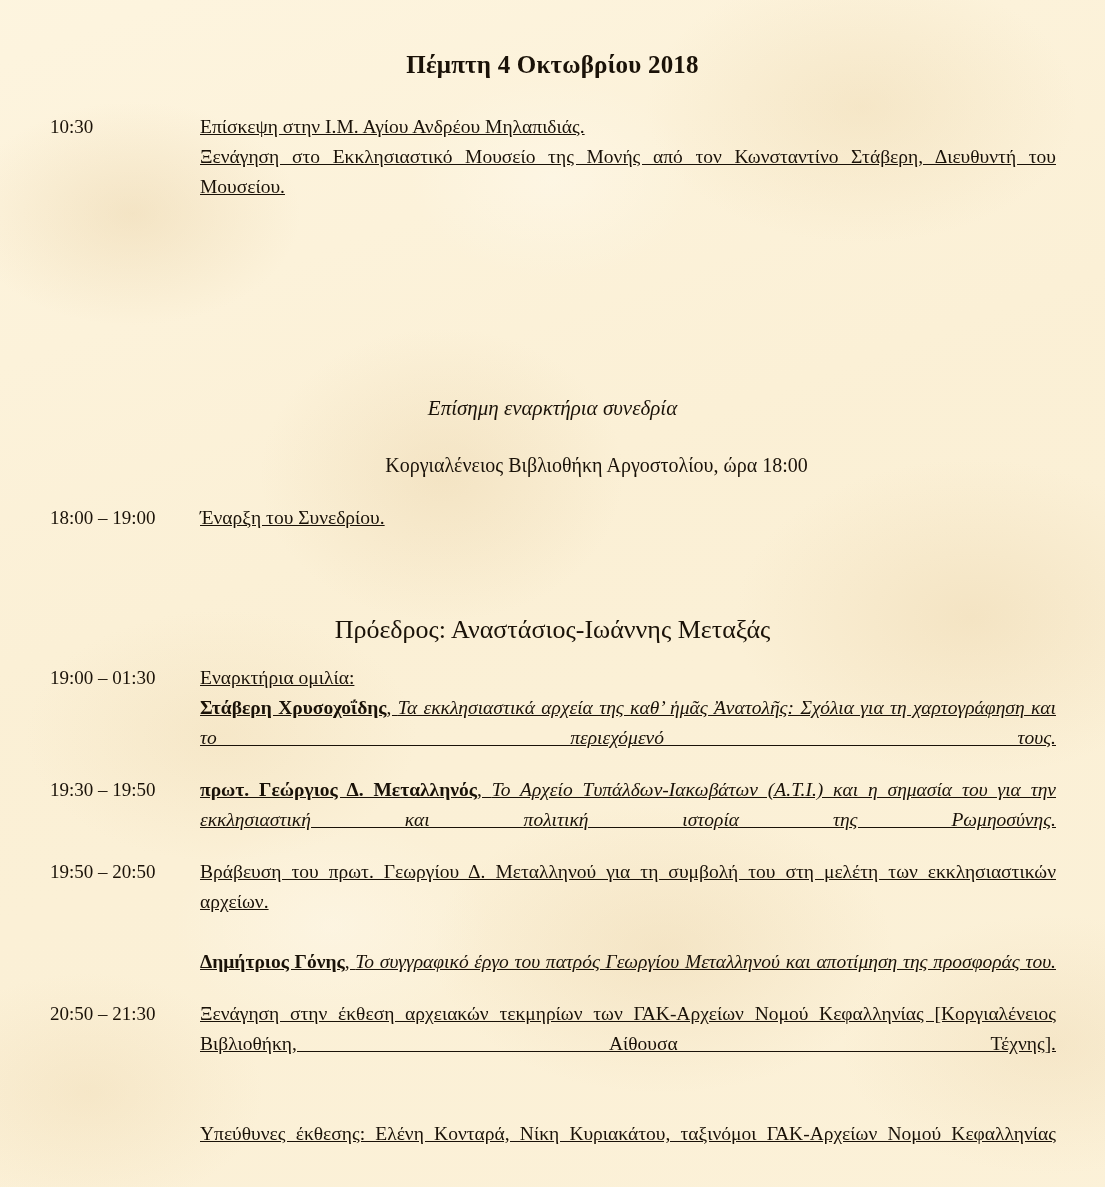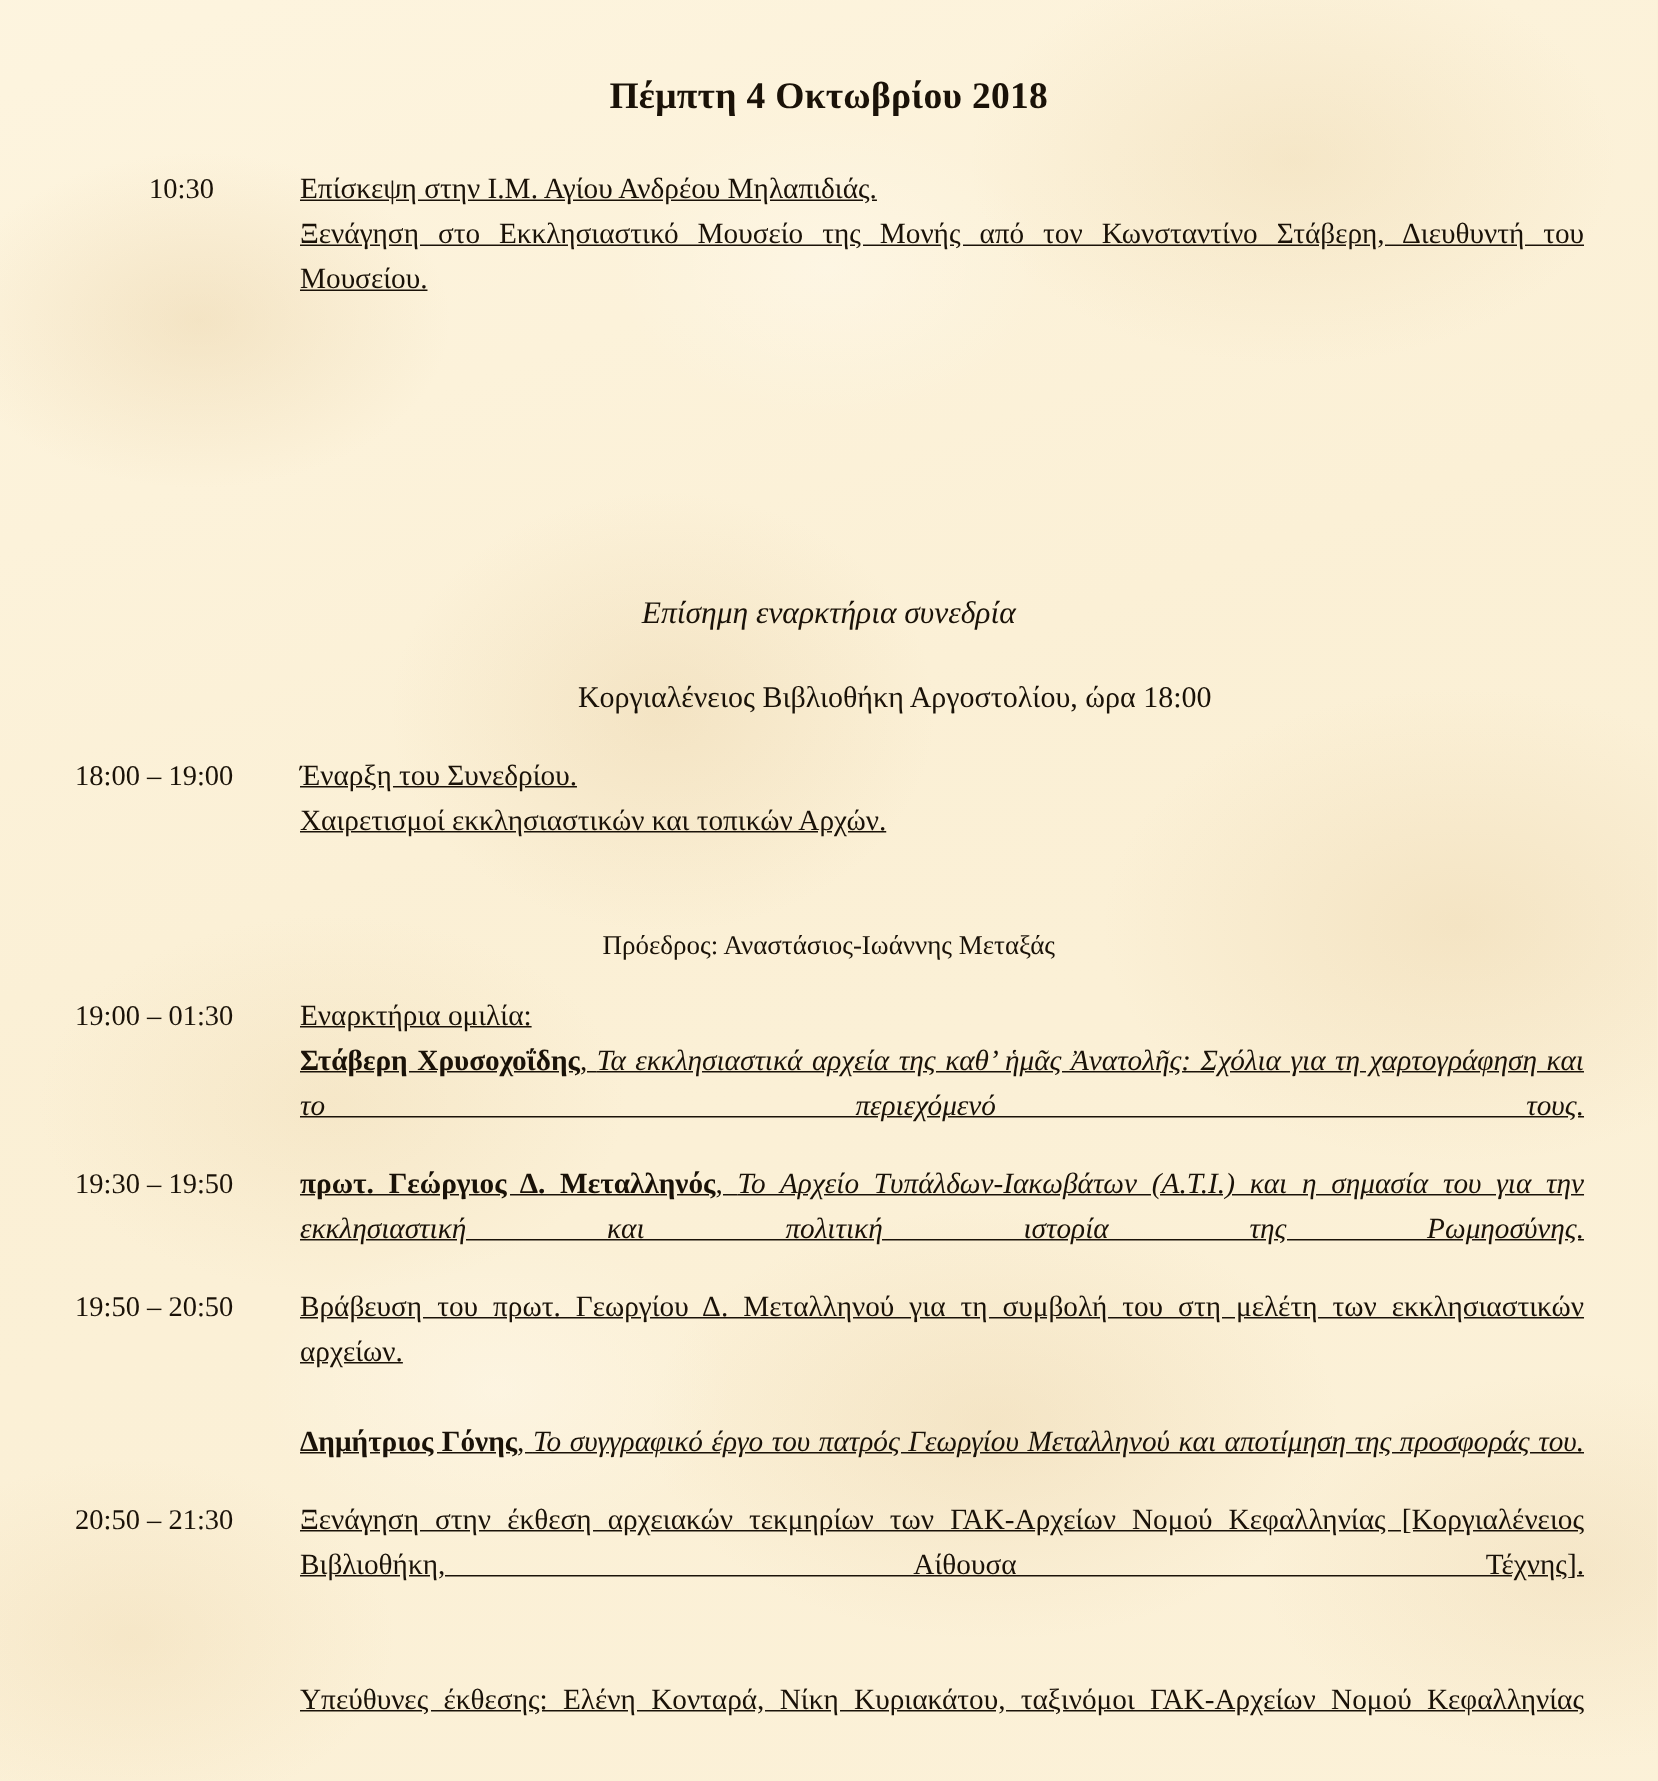--- a/index.html
+++ b/index.html
@@ -63,21 +63,20 @@
     align-items: flex-start;
   }
   .entry-time {
     width: 150px;
     flex: 0 0 150px;
     font-size: 19px;
     line-height: 30px;
     white-space: nowrap;
   }
   .entry-time.single {
-    text-align: center;
     padding-right: 8px;
     box-sizing: border-box;
   }
   .entry-body {
     flex: 1 1 auto;
     font-size: 19.5px;
     line-height: 30px;
     text-align: justify;
     text-justify: inter-word;
     text-decoration: underline;
@@ -110,21 +109,21 @@
   }
   .centered-line.session-heading {
     font-style: italic;
     font-size: 21px;
   }
   .centered-line.venue-line {
     font-size: 20px;
     padding-left: 44px;
   }
   .centered-line.chair-line {
-    font-size: 18px;
+    font-size: 26px;
   }
 </style>
 </head>
 <body>
 
 <div class="paper-texture"></div>
 
 <div class="page">
 
   <div class="doc-title">Πέμπτη 4 Οκτωβρίου 2018</div>
@@ -139,21 +138,20 @@
 
 
   <div class="centered-line session-heading" style="top:394px;">Επίσημη εναρκτήρια συνεδρία</div>
 
   <div class="centered-line venue-line" style="top:451px;">Κοργιαλένειος Βιβλιοθήκη Αργοστολίου, ώρα 18:00</div>
 
   <div class="entry" style="top:503px;">
     <div class="entry-time">18:00 – 19:00</div>
     <div class="entry-body">
       <p>Έναρξη του Συνεδρίου.</p>
-      <p>Χαιρετισμοί εκκλησιαστικών και τοπικών Αρχών.</p>
     </div>
   </div>
 
   <div class="centered-line chair-line" style="top:616px;">Πρόεδρος: Αναστάσιος-Ιωάννης Μεταξάς</div>
 
   <div class="entry" style="top:663px;">
     <div class="entry-time">19:00 – 01:30</div>
     <div class="entry-body">
       <p>Εναρκτήρια ομιλία:</p>
       <p class="justify-all"><span class="bold-name">Στάβερη Χρυσοχοΐδης</span><span>, </span><span class="ital">Τα εκκλησιαστικά αρχεία της καθ’ ἡμᾶς Ἀνατολῆς: Σχόλια για τη χαρτογράφηση και το περιεχόμενό τους.</span></p>

